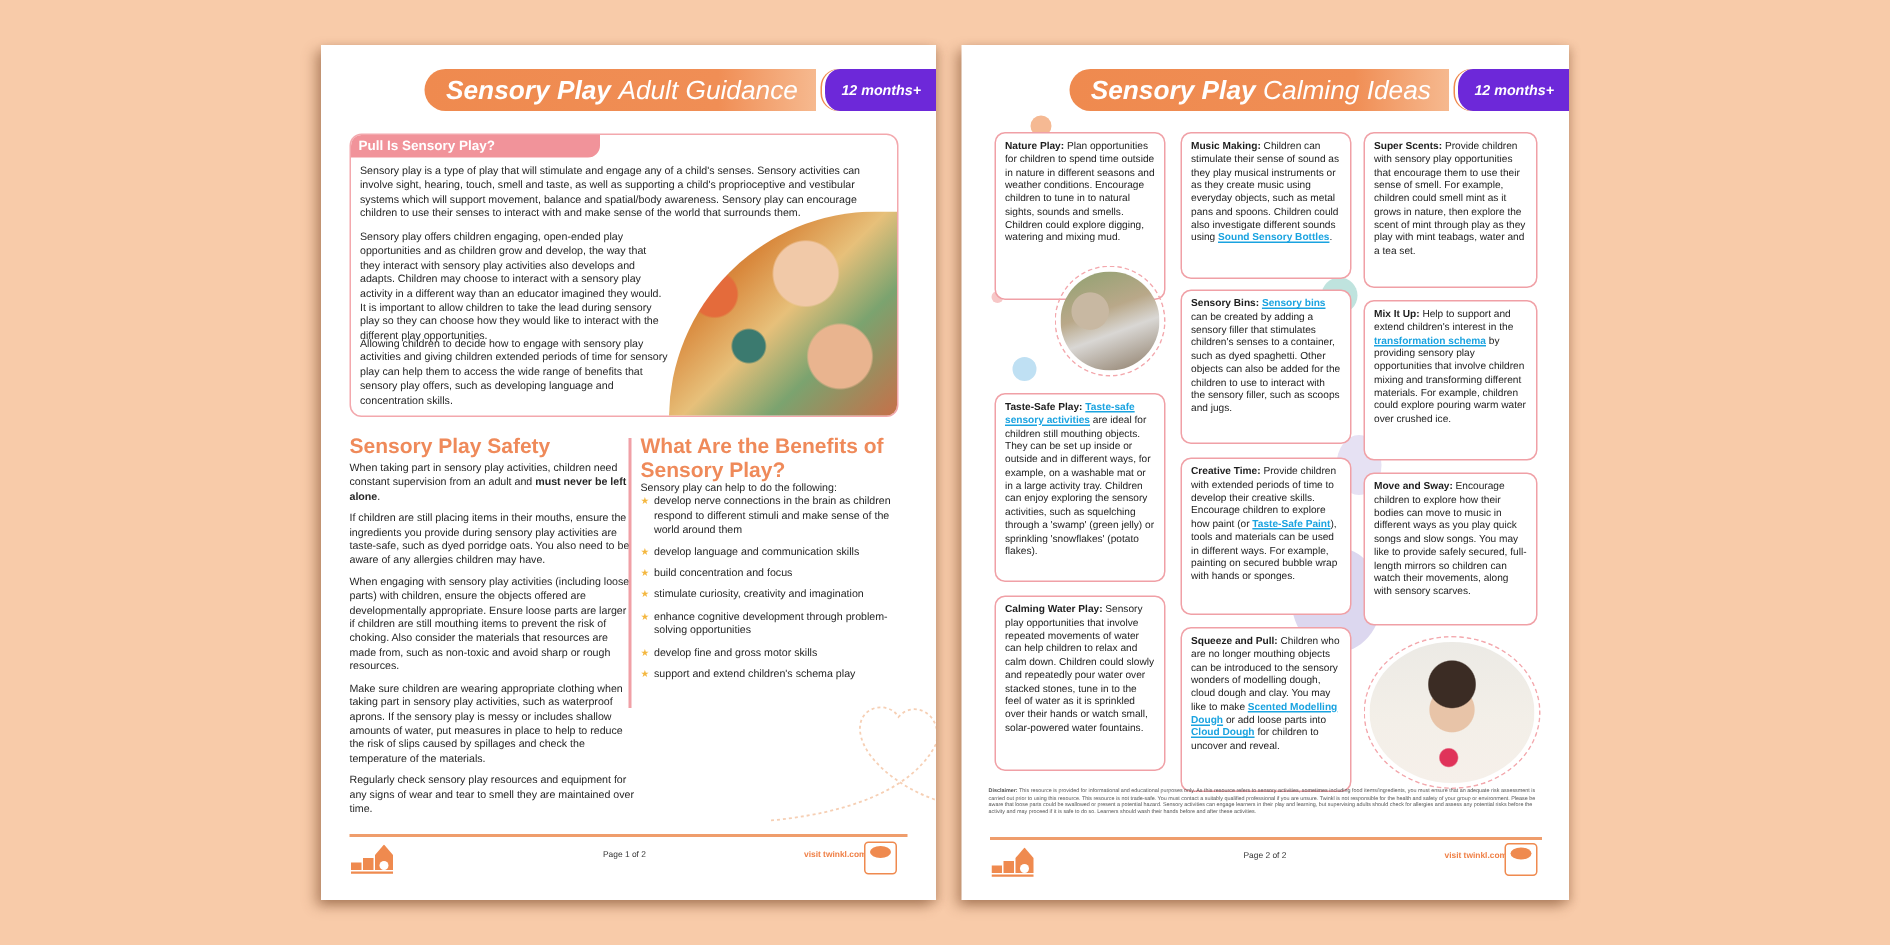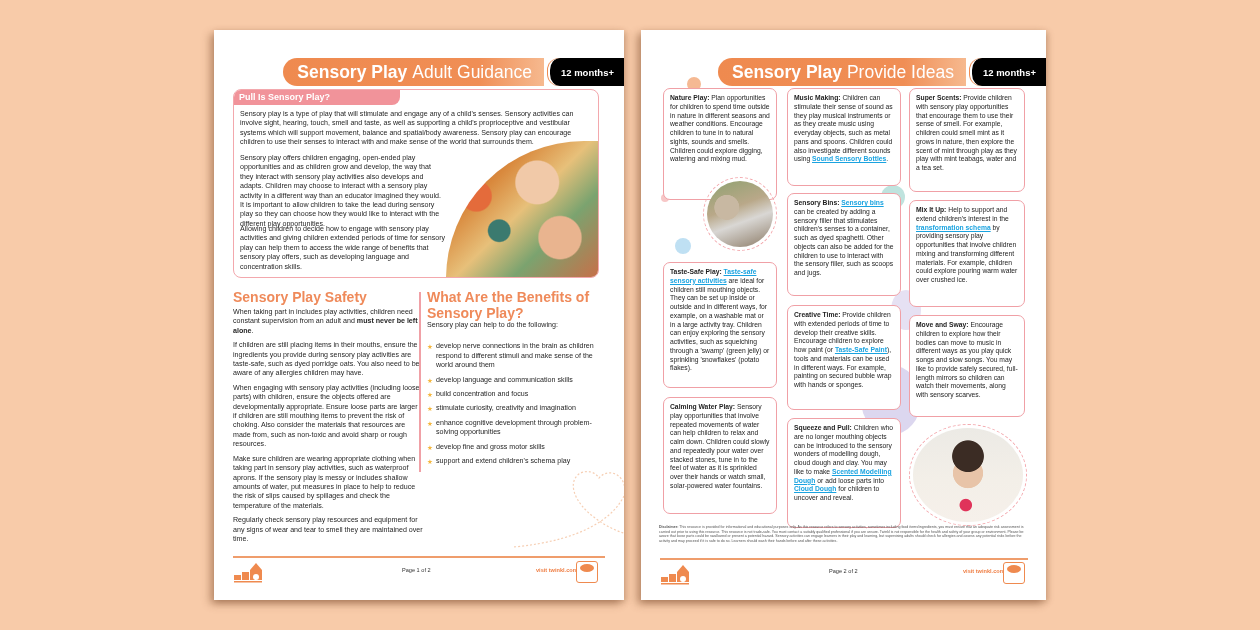--- a/index.html
+++ b/index.html
@@ -5,25 +5,25 @@
   * { box-sizing: border-box; margin: 0; padding: 0; }
   html, body { width: 1260px; height: 630px; overflow: hidden; }
   body { background: #f8cba9; font-family: "Liberation Sans", sans-serif; color: #222; position: relative; }
 
   .page { position: absolute; top: 30px; width: 410px; height: 570px; background: #fff;
           box-shadow: -4px 4px 8px rgba(120,70,40,0.45), 2px 2px 6px rgba(120,70,40,0.3); }
   #page1 { left: 214px; }
   #page2 { left: 641px; width: 405px; }
 
   
-  .hdr { position: absolute; top: 16px; right: 0; height: 40px; display: flex; align-items: flex-end; }
+  .hdr { position: absolute; top: 16px; right: 0; height: 40px; display: flex; align-items: flex-start; font-style: italic; }
   .hdr-title { height: 28px; border-radius: 14px 0 0 14px; background: linear-gradient(90deg, #ef8a4f 0%, #f08e55 75%, #f6b98f 100%);
                color: #fff; font-size: 17.5px; padding: 0 12px 0 14px; display: flex; align-items: center; white-space: nowrap; }
   .hdr-title b { font-weight: bold; margin-right: 5px; }
-  .hdr-age { height: 28px; margin-left: 4px; background: #000000; color: #fff; font-size: 9.5px; font-weight: bold;
+  .hdr-age { height: 28px; margin-left: 4px; background: #6d28d9; color: #fff; font-size: 9.5px; font-weight: bold;
              border-radius: 12px 0 0 12px; padding: 0 10px 0 11px; display: flex; align-items: center; border-left: 2px solid #fff; box-shadow: -1px 0 0 #ef8a4f; }
 
   
   .intro-box { position: absolute; left: 19px; top: 59px; width: 366px; height: 189px; border: 1.3px solid #f3a8ad; border-radius: 8px; overflow: hidden; }
   .intro-tab { position: absolute; left: -1px; top: -1px; width: 167px; height: 16px; background: #f1939a; color: #fff;
                font-size: 9px; font-weight: bold; padding: 3px 6px; border-radius: 8px 0 8px 0; }
   .p { font-size: 7.1px; line-height: 9.4px; color: #262626; }
   .intro-p1 { position: absolute; left: 6px; top: 20px; width: 352px; }
   .intro-p2 { position: absolute; left: 6px; top: 64px; width: 206px; }
   .intro-p3 { position: absolute; left: 6px; top: 135px; width: 206px; }
@@ -33,21 +33,21 @@
                         radial-gradient(circle at 75% 70%, #e9b48f 0 14%, transparent 15%),
                         radial-gradient(circle at 20% 40%, #e46b3b 0 10%, transparent 11%),
                         linear-gradient(135deg, #b64c2b 0%, #d9893d 30%, #e7c07a 50%, #7ba36f 70%, #c86f48 100%); }
 
   .sec-title { font-size: 14px; font-weight: bold; color: #ef8a5a; }
   .safety { position: absolute; left: 19px; top: 259px; width: 190px; }
   .safety .p { margin-top: 5px; }
   .safety .sec-title { margin-bottom: -2px; }
   .divider { position: absolute; left: 205px; top: 262px; width: 1.5px; height: 180px; background: #f0a0a6; }
   .benefits { position: absolute; left: 213px; top: 259px; width: 180px; }
-  .benefits ul { list-style: none; margin-top: 12px; }
+  .benefits ul { list-style: none; margin-top: 0; }
   .benefits li { display: flex; margin-bottom: 5px; }
   .benefits li .star { color: #f4b73f; font-size: 6.5px; width: 9px; flex: none; line-height: 9.4px; }
   .heart { position: absolute; left: 300px; top: 436px; }
 
   .footer-line { position: absolute; left: 19px; top: 526px; height: 2px; background: #ef9d6c; }
   .footer-logo { position: absolute; left: 20px; top: 533px; }
   .footer-page { position: absolute; top: 537px; font-size: 5.6px; color: #333; }
   .footer-url { position: absolute; top: 537px; font-size: 5.6px; color: #ef7f45; font-weight: bold; }
   .footer-badge { position: absolute; top: 531px; width: 22px; height: 22px; border: 1px solid #ef8a4f; border-radius: 3px; background: #fff; }
   .footer-badge::before { content: ""; position: absolute; left: 3px; top: 2px; width: 14px; height: 8px; border-radius: 50%; background: #ef8a4f; }
@@ -77,21 +77,21 @@
   <div class="intro-box">
     <div class="intro-tab">Pull Is Sensory Play?</div>
     <div class="p intro-p1">Sensory play is a type of play that will stimulate and engage any of a child's senses. Sensory activities can involve sight, hearing, touch, smell and taste, as well as supporting a child's proprioceptive and vestibular systems which will support movement, balance and spatial/body awareness. Sensory play can encourage children to use their senses to interact with and make sense of the world that surrounds them.</div>
     <div class="p intro-p2">Sensory play offers children engaging, open-ended play opportunities and as children grow and develop, the way that they interact with sensory play activities also develops and adapts. Children may choose to interact with a sensory play activity in a different way than an educator imagined they would. It is important to allow children to take the lead during sensory play so they can choose how they would like to interact with the different play opportunities.</div>
     <div class="p intro-p3">Allowing children to decide how to engage with sensory play activities and giving children extended periods of time for sensory play can help them to access the wide range of benefits that sensory play offers, such as developing language and concentration skills.</div>
     <div class="photo1"></div>
   </div>
 
   <div class="safety">
     <div class="sec-title">Sensory Play Safety</div>
-    <div class="p"><span>When taking part in includes play activities, children need constant supervision from an adult and </span><b>must never be left alone</b><span>.</span></div>
+    <div class="p"><span>When taking part in sensory play activities, children need constant supervision from an adult and </span><b>must never be left alone</b><span>.</span></div>
     <div class="p">If children are still placing items in their mouths, ensure the ingredients you provide during sensory play activities are taste-safe, such as dyed porridge oats. You also need to be aware of any allergies children may have.</div>
     <div class="p">When engaging with sensory play activities (including loose parts) with children, ensure the objects offered are developmentally appropriate. Ensure loose parts are larger if children are still mouthing items to prevent the risk of choking. Also consider the materials that resources are made from, such as non-toxic and avoid sharp or rough resources.</div>
     <div class="p">Make sure children are wearing appropriate clothing when taking part in sensory play activities, such as waterproof aprons. If the sensory play is messy or includes shallow amounts of water, put measures in place to help to reduce the risk of slips caused by spillages and check the temperature of the materials.</div>
     <div class="p">Regularly check sensory play resources and equipment for any signs of wear and tear to smell they are maintained over time.</div>
   </div>
 
   <div class="divider"></div>
 
   <div class="benefits">
     <div class="sec-title">What Are the Benefits of Sensory Play?</div>
@@ -143,21 +143,21 @@
   </svg>
   <div class="footer-page" style="left:188px">Page 1 of 2</div>
   <div class="footer-url" style="left:322px">visit twinkl.com</div>
   <div class="footer-badge" style="left:362px"></div>
 </div>
 
 <div class="page" id="page2">
   <div class="hdr">
     <div class="hdr-title">
       <b>Sensory Play</b>
-      <span>Provide Ideas</span>
+      <span>Calming Ideas</span>
     </div>
     <div class="hdr-age">12 months+</div>
   </div>
 
   <div class="deco" style="left:46px;top:47px;width:14px;height:14px;background:#f5b993;"></div>
   <div class="deco" style="left:34px;top:208px;width:16px;height:16px;background:#bfe0f3;"></div>
   <div class="deco" style="left:20px;top:164px;width:8px;height:8px;background:#f7c7c7;"></div>
   <div class="deco" style="left:240px;top:155px;width:24px;height:24px;background:#bfe3de;"></div>
   <div class="deco" style="left:220px;top:335px;width:60px;height:70px;background:#dcd7ef;"></div>
   <div class="deco" style="left:250px;top:260px;width:30px;height:40px;background:#e6e1f3;"></div>

